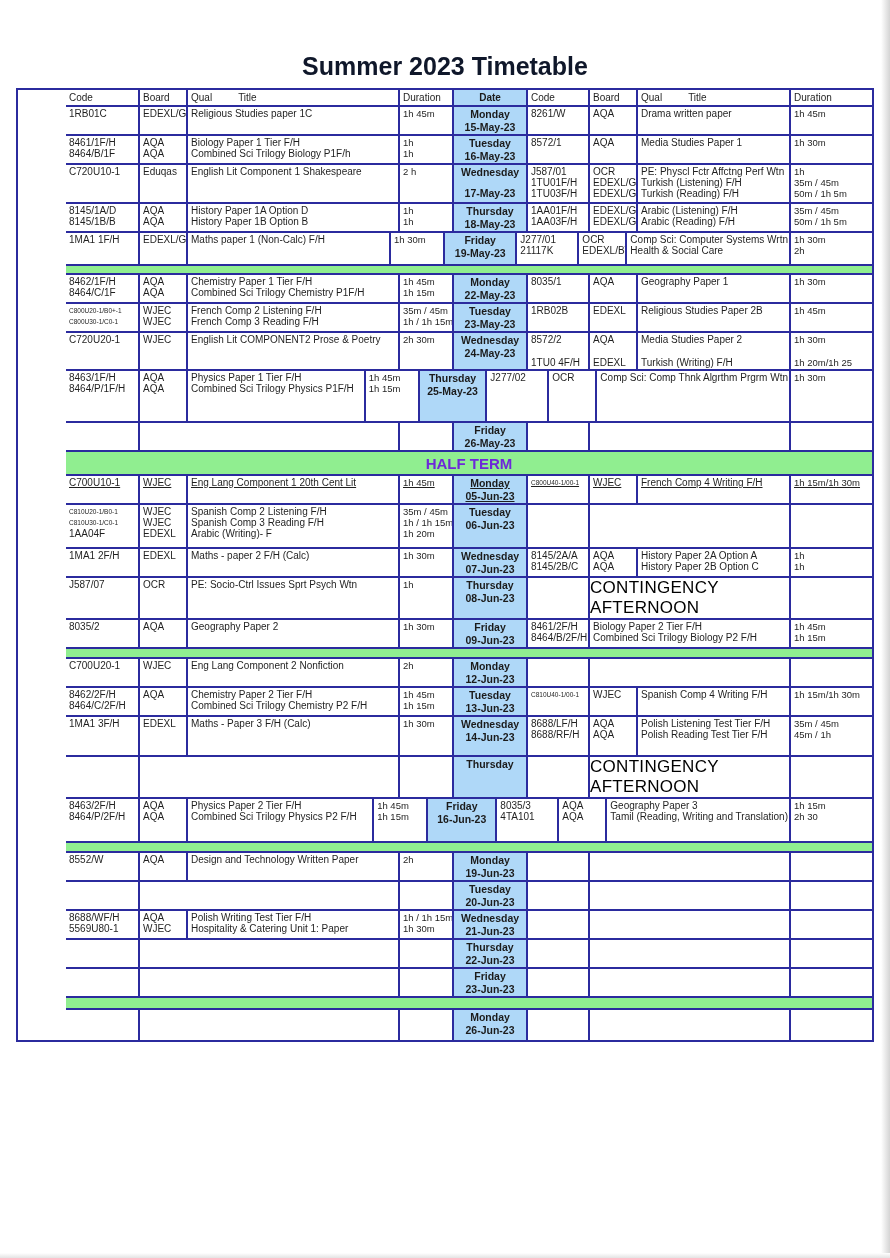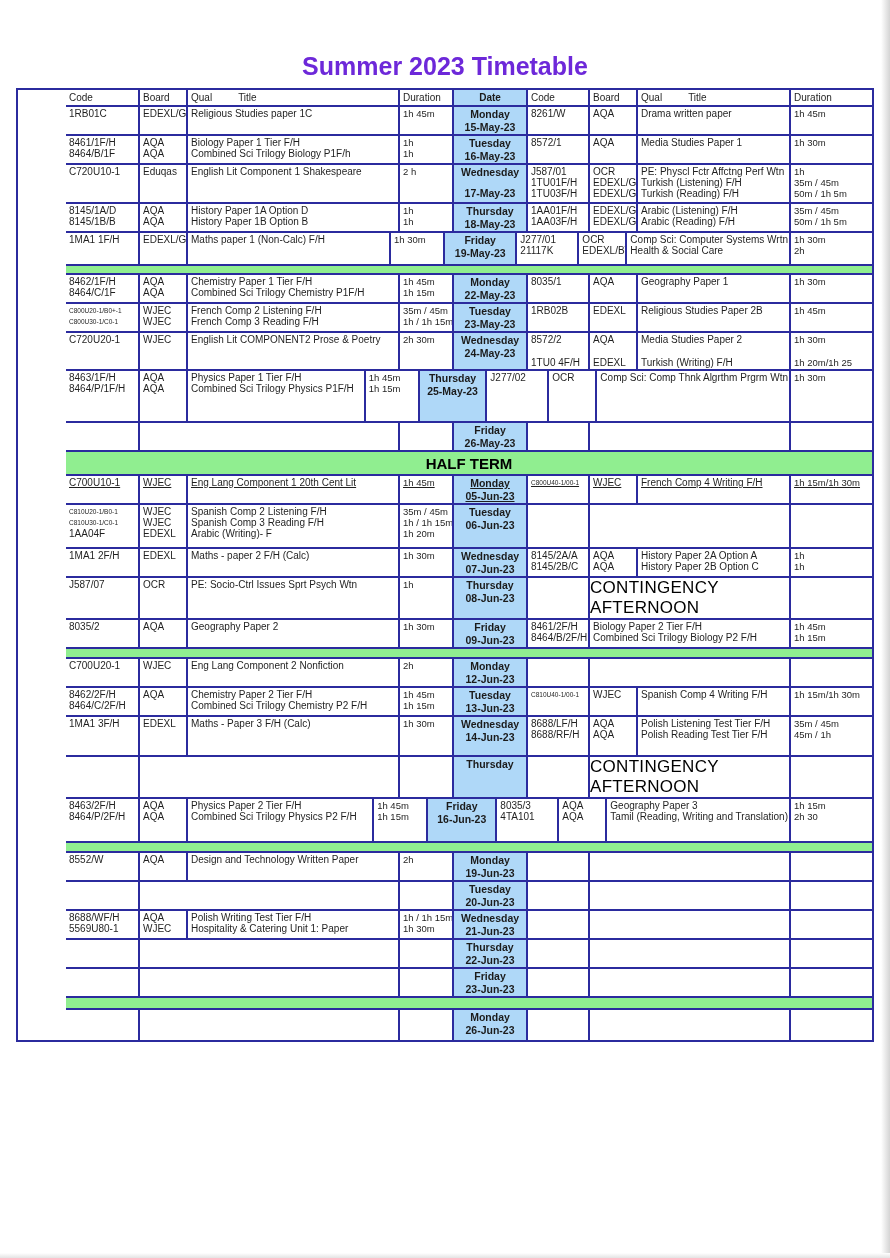--- a/index.html
+++ b/index.html
@@ -4,21 +4,21 @@
 <title>Summer 2023 Timetable</title>
 <style>
   html,body{margin:0;padding:0;background:#ffffff;}
   .page{position:relative;width:890px;height:1258px;background:#ffffff;overflow:hidden;
         font-family:"Liberation Sans","DejaVu Sans",sans-serif;color:#1f1f1f;}
   .scan-edge-right{position:absolute;top:0;right:0;width:9px;height:100%;
         background:linear-gradient(to right,#ffffff,#d4d4d4);}
   .scan-edge-bottom{position:absolute;left:0;bottom:0;width:100%;height:5px;
         background:linear-gradient(to bottom,#ffffff,#e3e3e3);}
   .page-title{position:absolute;left:16px;top:52px;width:858px;text-align:center;
-        font-size:25px;font-weight:bold;color:#6d28d9;letter-spacing:0px;}
+        font-size:25px;font-weight:bold;color:#0f172a;letter-spacing:0px;}
   .timetable{position:absolute;left:16px;top:88px;width:858px;
         border:2px solid var(--border);background:#ffffff;box-sizing:border-box;padding-left:48px;}
   .timetable *{box-sizing:border-box;}
   .day-row,.header-row{display:flex;border-bottom:2px solid var(--border);align-items:stretch;}
   .timetable > :last-child{border-bottom:none;}
   .block{display:flex;background:#ffffff;}
   .block.left{width:386px;}
   .block.right{flex:1;}
   .col{display:flex;flex-direction:column;padding:1px 1px 0 3px;overflow:hidden;}
   .col.code{border-right:2px solid var(--border);}
@@ -44,21 +44,21 @@
   .date-cell.spread{justify-content:space-between;padding-bottom:2px;}
   .header-row{background:var(--headBg);min-height:17px;}
   .header-row .col{border-color:var(--border);padding-top:2px;}
   .hcell{font-size:10px;line-height:12px;white-space:nowrap;}
   .hdate{justify-content:flex-start;padding-top:2px;}
   .hdate .date-line{line-height:12px;font-size:10px;}
   .htitle-gap{margin-left:26px;}
   .hq{display:flex;flex-direction:row;}
   .sep{background:var(--green);border-bottom:2px solid var(--border);
         display:flex;align-items:center;justify-content:center;}
-  .halfterm-label{font-size:15px;font-weight:bold;color:#000000;}
+  .halfterm-label{font-size:15px;font-weight:bold;color:#6d28d9;}
 </style>
 </head>
 <body>
 
 <div class="page">
   <div class="page-title">Summer 2023 Timetable</div>
 
   <div class="timetable">
     <div class="header-row">
       <div class="block left">

